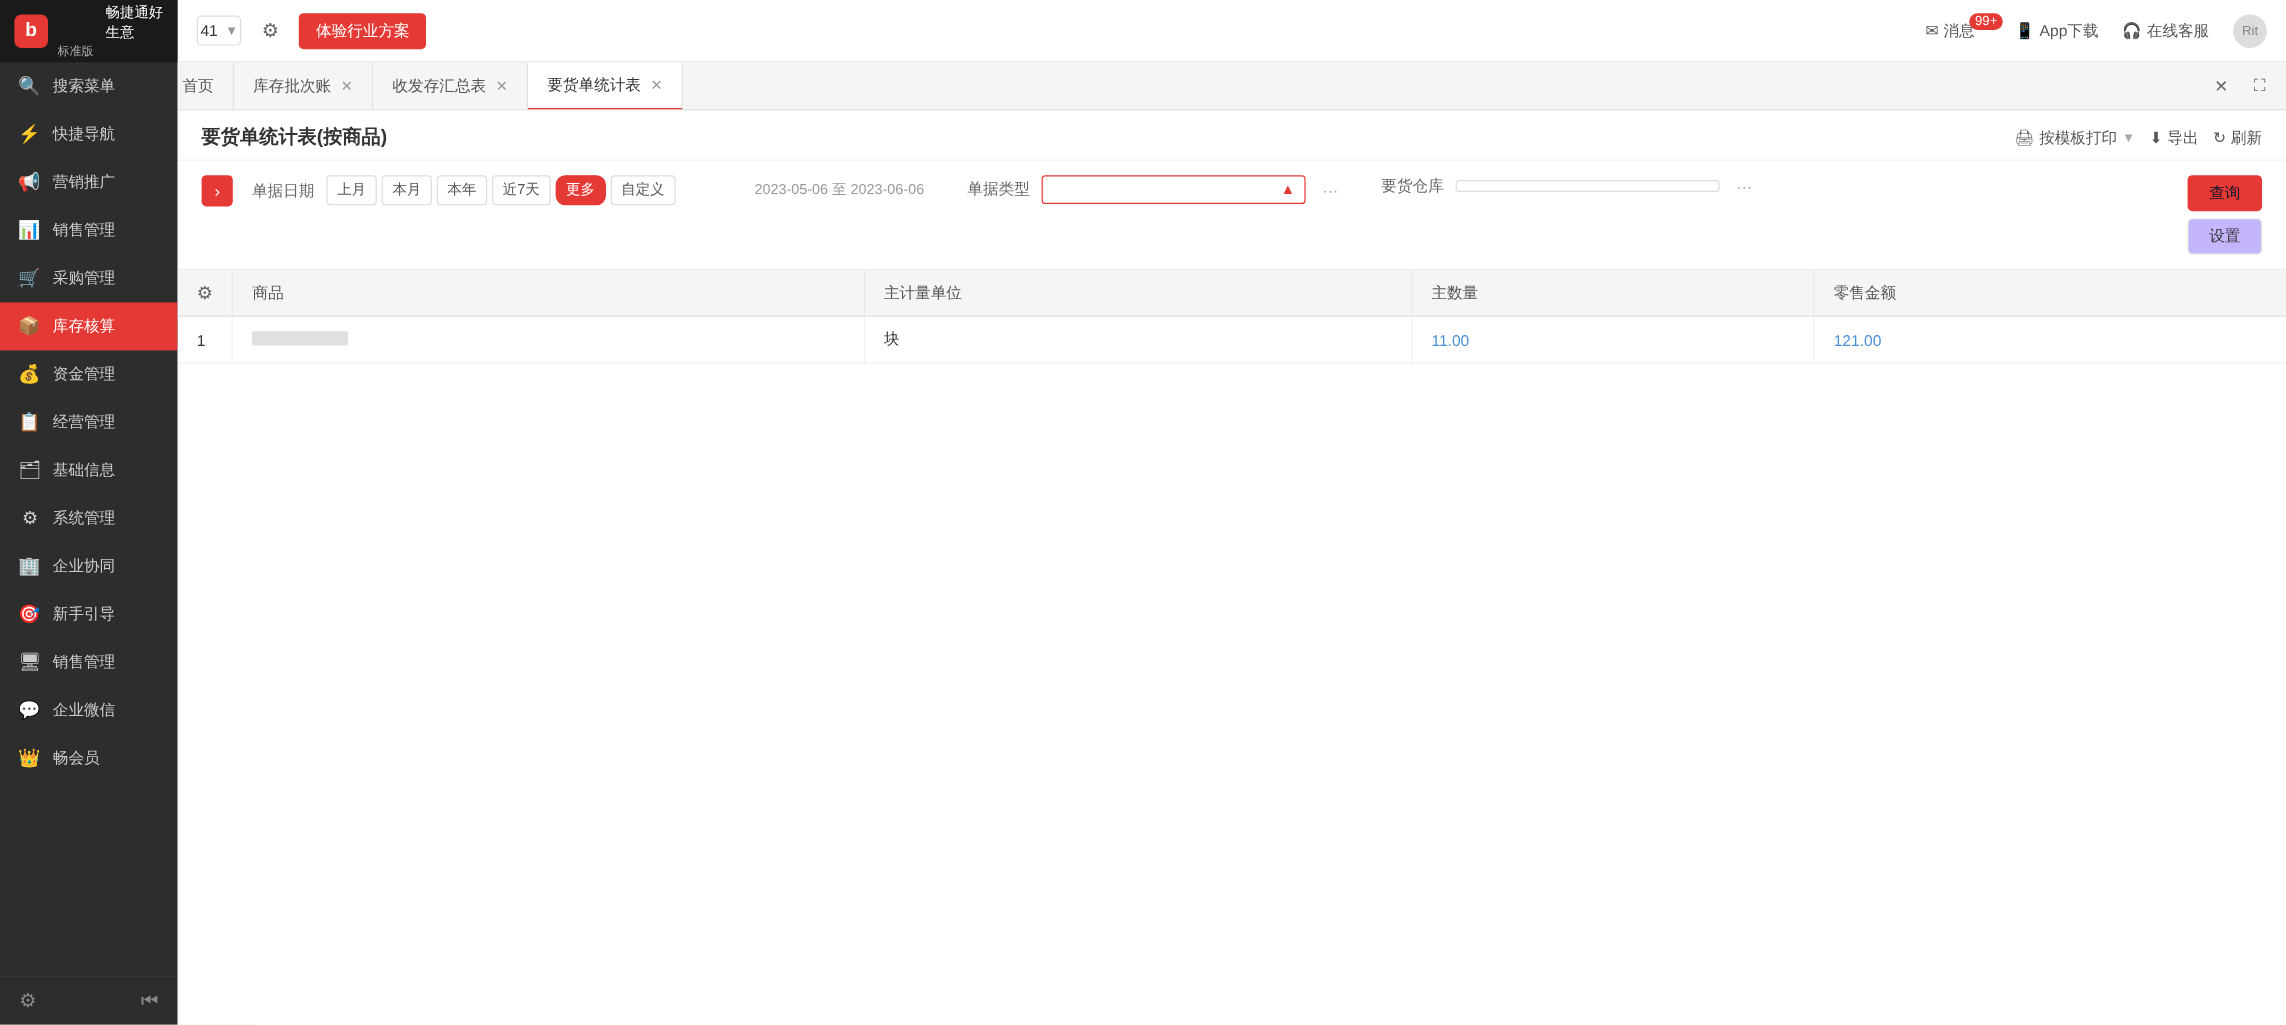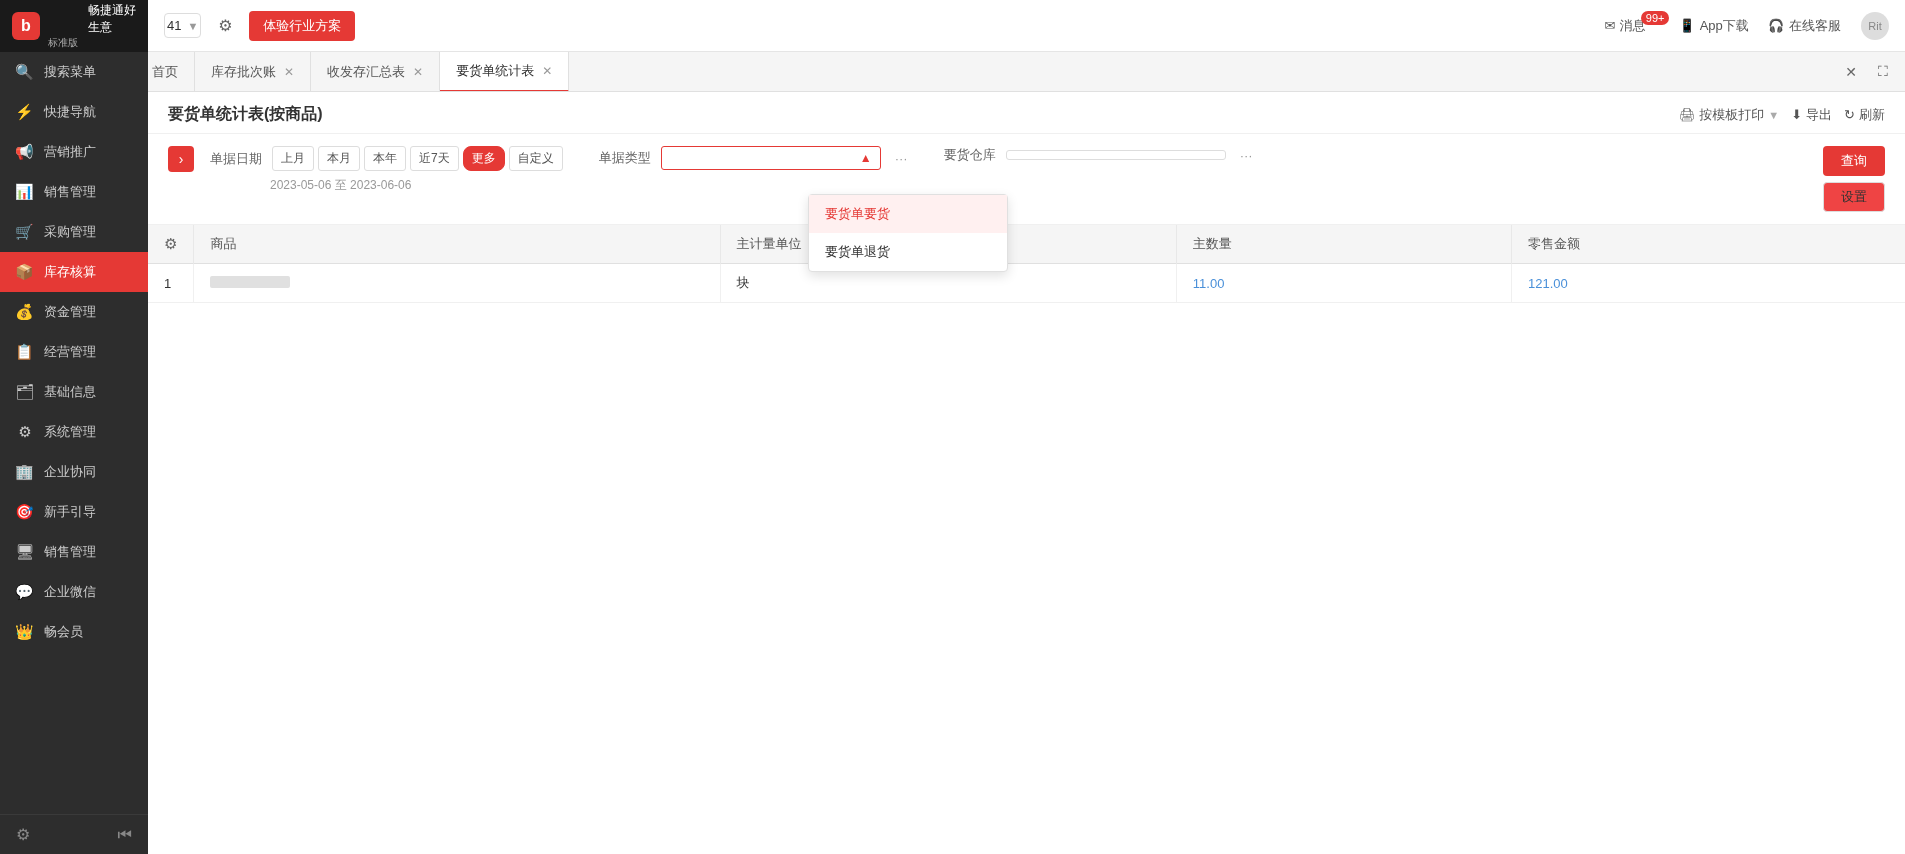--- a/index.html
+++ b/index.html
@@ -265,21 +265,21 @@
       display: flex;
       align-items: center;
       justify-content: center;
       color: white;
       cursor: pointer;
       font-size: 14px;
       flex-shrink: 0;
     }
     .filter-group {
       display: flex;
-      flex-direction: column;
+      flex-direction: row;
       gap: 6px;
     }
     .filter-row {
       display: flex;
       align-items: center;
       gap: 10px;
     }
     .filter-label {
       color: #666;
       font-size: 13px;
@@ -349,29 +349,29 @@
       padding: 10px 16px;
       cursor: pointer;
       font-size: 13px;
       color: #333;
     }
     .dropdown-item.selected { background: #fff0f0; color: #e53935; }
 
     
     .query-btn {
       background: #e53935;
-      color: #ffffff;
+      color: #0f172a;
       border: none;
       border-radius: 4px;
       padding: 6px 18px;
       cursor: pointer;
       font-size: 13px;
     }
     .set-btn {
-      background: #ef4444;
+      background: #c4b5fd;
       color: #333;
       border: 1px solid #ddd;
       border-radius: 4px;
       padding: 5px 14px;
       cursor: pointer;
       font-size: 13px;
     }
 
     
     .table-section {
@@ -617,28 +617,20 @@
             </div>
             <span class="filter-more">···</span>
           </div>
         </div>
 
         <div style="display:flex;flex-direction:column;gap:6px;margin-left:auto;">
           <button class="query-btn">查询</button>
           <button class="set-btn">设置</button>
         </div>
 
-        <div class="dropdown-overlay">
-          <div class="dropdown-item selected">
-            <span>要货单要货</span>
-          </div>
-          <div class="dropdown-item">
-            <span>要货单退货</span>
-          </div>
-        </div>
       </div>
 
       <div class="table-section">
         <table class="data-table">
           <thead>
             <tr>
               <th class="settings-col">
                 <span class="settings-icon">⚙</span>
               </th>
               <th>商品</th>

